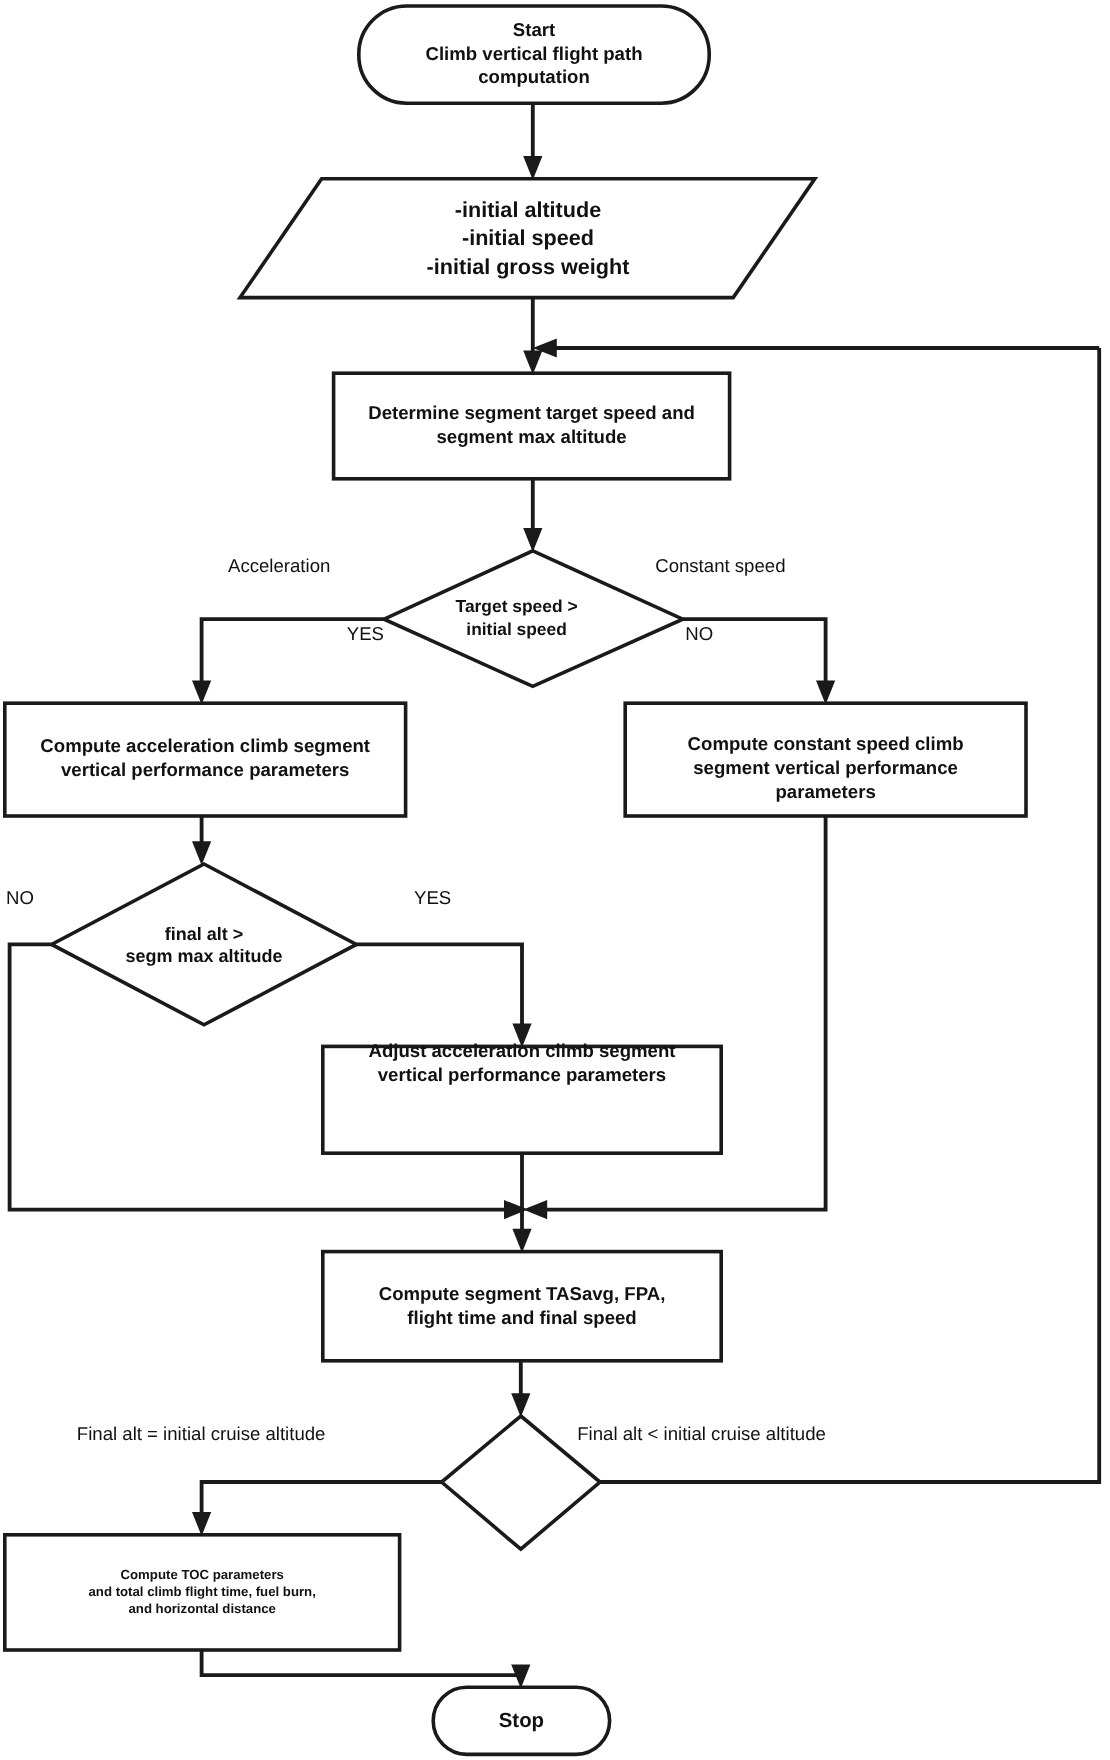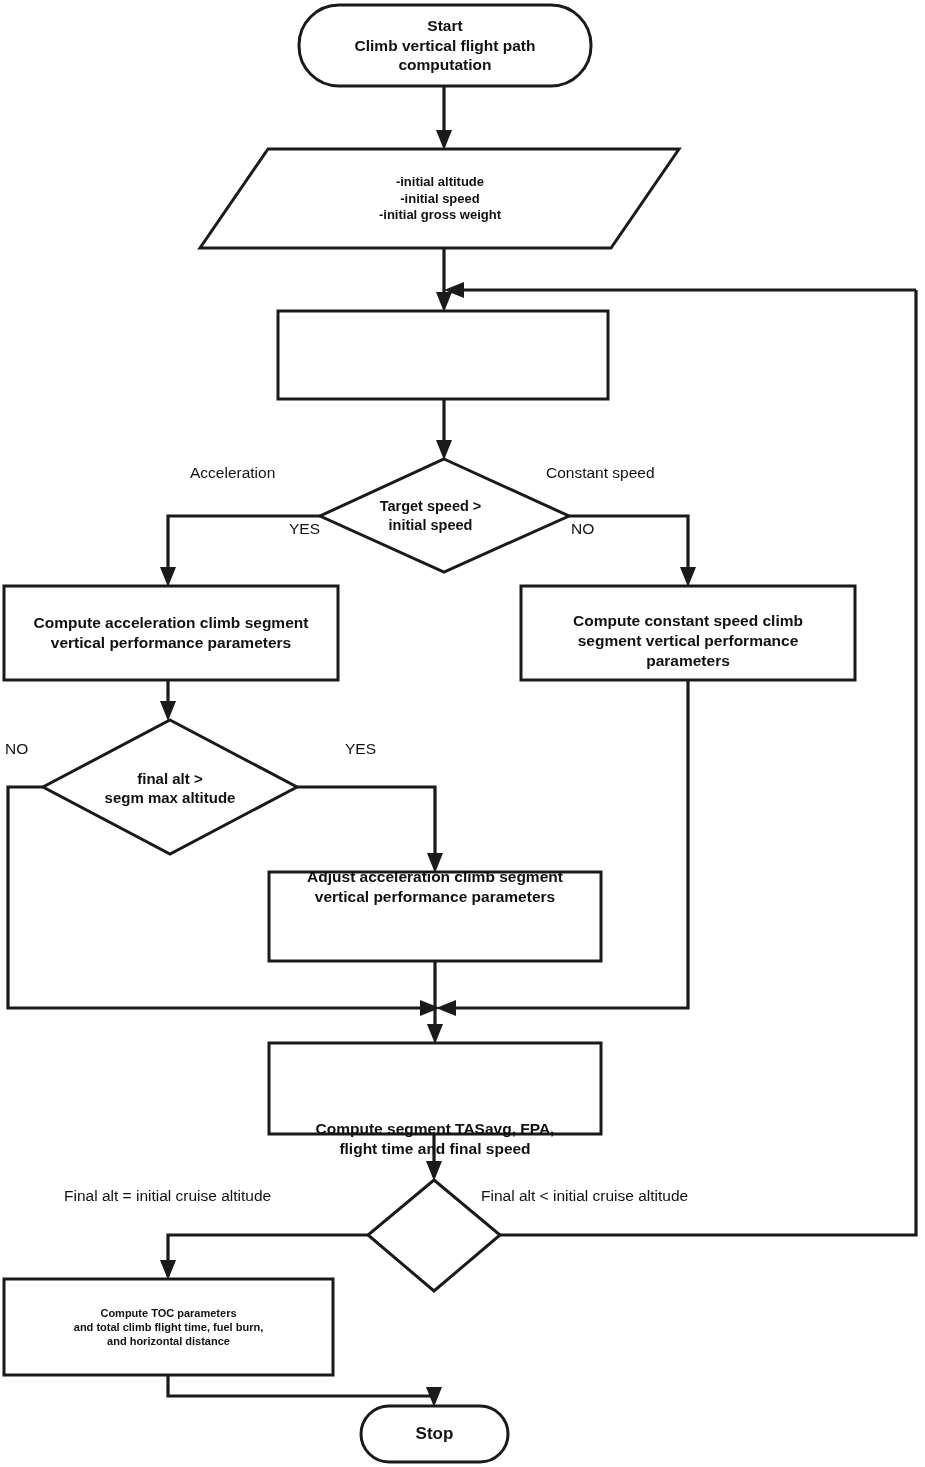--- a/index.html
+++ b/index.html
@@ -136,42 +136,44 @@
 
     <path class="connector" d="M 168,1375 L 168,1396 L 434,1396"></path>
     <polygon class="arrowhead" points="434,1407 426,1387 442,1387"></polygon>
 
   </svg>
 
   <div class="node-text" style="left:304px; top:5px; width:282px; height:81px; font-size:15.5px;">Start
 Climb vertical flight path
 computation</div>
 
-  <div class="node-text" style="left:280px; top:152px; width:320px; height:94px; font-size:13px;">-initial altitude
+  <div class="node-text" style="left:280px; top:152px; width:320px; height:94px; font-size:18px;">-initial altitude
 -initial speed
 -initial gross weight</div>
 
+  <div class="node-text" style="left:283px; top:311px; width:320px; height:88px; font-size:15.5px;">Determine segment target speed and
+segment max altitude</div>
 
   <div class="node-text" style="left:352px; top:481px; width:157px; height:70px; font-size:14.5px;">Target speed &gt;
 initial speed</div>
 
   <div class="node-text" style="left:9px; top:586px; width:324px; height:94px; font-size:15.5px;">Compute acceleration climb segment
 vertical performance parameters</div>
 
   <div class="node-text" style="left:526px; top:586px; width:324px; height:110px; font-size:15.5px;">Compute constant speed climb
 segment vertical performance
 parameters</div>
 
   <div class="node-text" style="left:61px; top:753px; width:218px; height:70px; font-size:15px;">final alt &gt;
 segm max altitude</div>
 
   <div class="node-text" style="left:274px; top:842px; width:322px; height:89px; font-size:15.5px;">Adjust  acceleration climb segment
 vertical performance parameters</div>
 
-  <div class="node-text" style="left:274px; top:1093px; width:322px; height:91px; font-size:15.5px;">Compute segment TASavg, FPA,
+  <div class="node-text" style="left:274px; top:1043px; width:322px; height:91px; font-size:15.5px;">Compute segment TASavg, FPA,
 flight time and final speed</div>
 
   <div class="node-text" style="left:380px; top:1210px; width:108px; height:50px; font-size:14.5px;"></div>
 
   <div class="node-text" style="left:9px; top:1279px; width:319px; height:96px; font-size:11px;">Compute TOC parameters
 and total climb flight time, fuel burn,
 and horizontal distance</div>
 
   <div class="node-text" style="left:361px; top:1406px; width:147px; height:56px; font-size:17px;">Stop</div>
 

